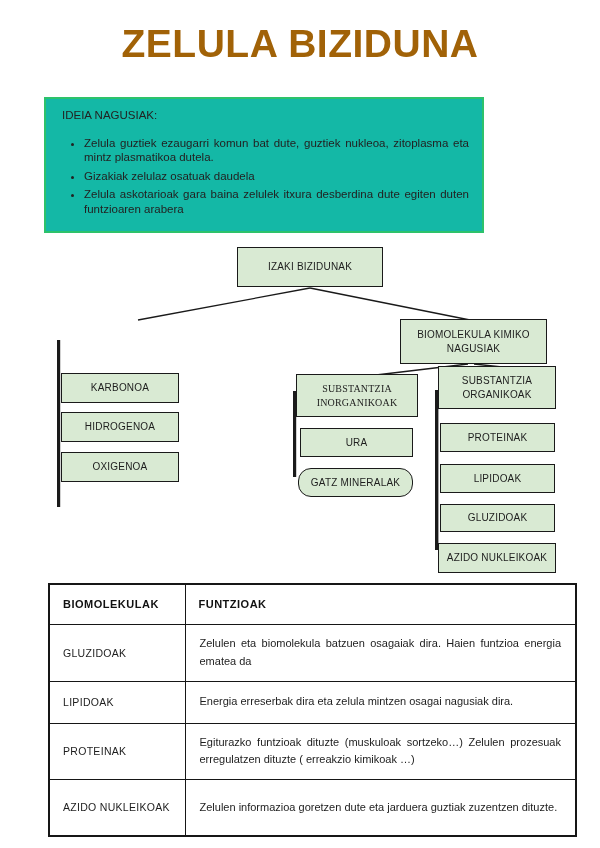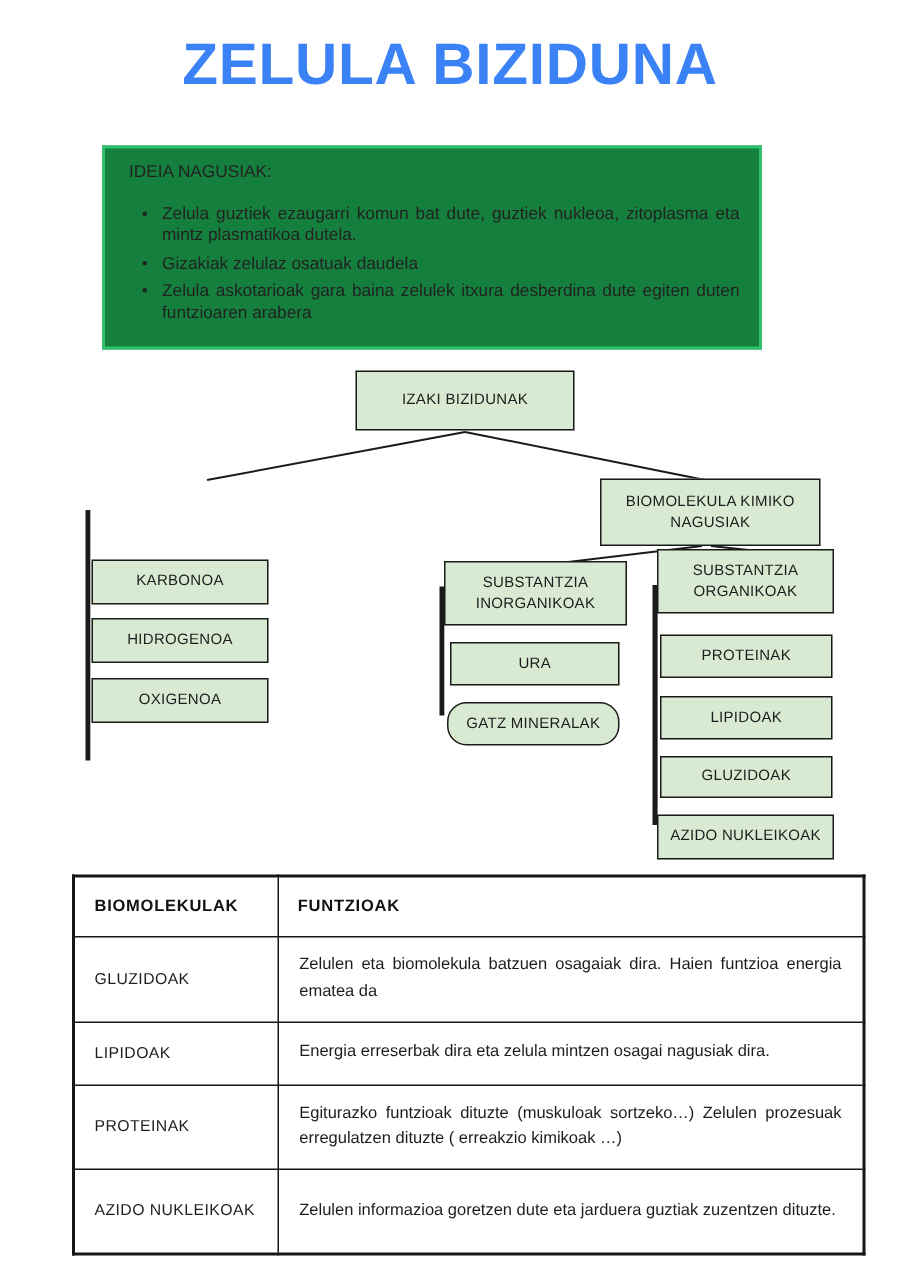--- a/index.html
+++ b/index.html
@@ -4,30 +4,29 @@
 <style>
   html,body { margin:0; padding:0; background:#ffffff; }
   .page {
     position:relative; width:600px; height:848px; background:#ffffff;
     font-family:"Liberation Sans", sans-serif; color:#1c1c1c; overflow:hidden;
   }
 
   
   .title {
     position:absolute; top:22px; left:0; width:100%; margin:0;
-    text-align:center; font-size:39px; font-weight:800; color:#3b82f6;
+    text-align:center; font-size:39px; font-weight:800; color:#a16207;
     letter-spacing:0.5px;
   }
 
   
   .ideas {
     position:absolute; left:44px; top:97px; width:440px; height:136px;
     border:2px solid var(--accent-green,#2dc26b); box-sizing:border-box;
-    background:#15803d;
-    margin-left:24px;
+    background:#14b8a6;
   }
   .ideas-heading { margin:10px 0 0 16px; font-size:11.5px; color:#222; }
   .ideas-list {
     margin:15px 0 0 0; padding:0 13px 0 38px;
     font-size:11.5px; line-height:1.25; color:#222;
   }
   .ideas-list li { text-align:justify; margin-bottom:4px; }
 
   
   .diagram { position:absolute; left:0; top:240px; width:600px; height:345px; }
@@ -93,21 +92,21 @@
     </svg>
 
     <div class="node" style="left:237px; top:7px;  width:146px; height:40px;">IZAKI BIZIDUNAK</div>
 
     <div class="node" style="left:61px;  top:133px; width:118px; height:30px;">KARBONOA</div>
     <div class="node" style="left:61px;  top:212px; width:118px; height:30px;">OXIGENOA</div>
     <div class="node" style="left:61px;  top:172px; width:118px; height:30px;">HIDROGENOA</div>
 
     <div class="node" style="left:400px; top:79px;  width:147px; height:45px;">BIOMOLEKULA KIMIKO NAGUSIAK</div>
 
-    <div class="node" style="left:296px; top:134px; width:122px; height:43px;">SUBSTANTZIA INORGANIKOAK</div>
+    <div class="node" style="left:296px; top:134px; width:122px; height:43px;font-family:Liberation Serif, serif;">SUBSTANTZIA INORGANIKOAK</div>
     <div class="node" style="left:300px; top:188px; width:113px; height:29px;">URA</div>
     <div class="node" style="left:298px; top:228px; width:115px; height:29px;border-radius:13px;">GATZ MINERALAK</div>
 
     <div class="node" style="left:438px; top:126px; width:118px; height:43px;">SUBSTANTZIA ORGANIKOAK</div>
     <div class="node" style="left:440px; top:183px; width:115px; height:29px;">PROTEINAK</div>
     <div class="node" style="left:440px; top:224px; width:115px; height:29px;">LIPIDOAK</div>
     <div class="node" style="left:440px; top:264px; width:115px; height:28px;">GLUZIDOAK</div>
     <div class="node" style="left:438px; top:303px; width:118px; height:30px;">AZIDO NUKLEIKOAK</div>
   </div>
 

